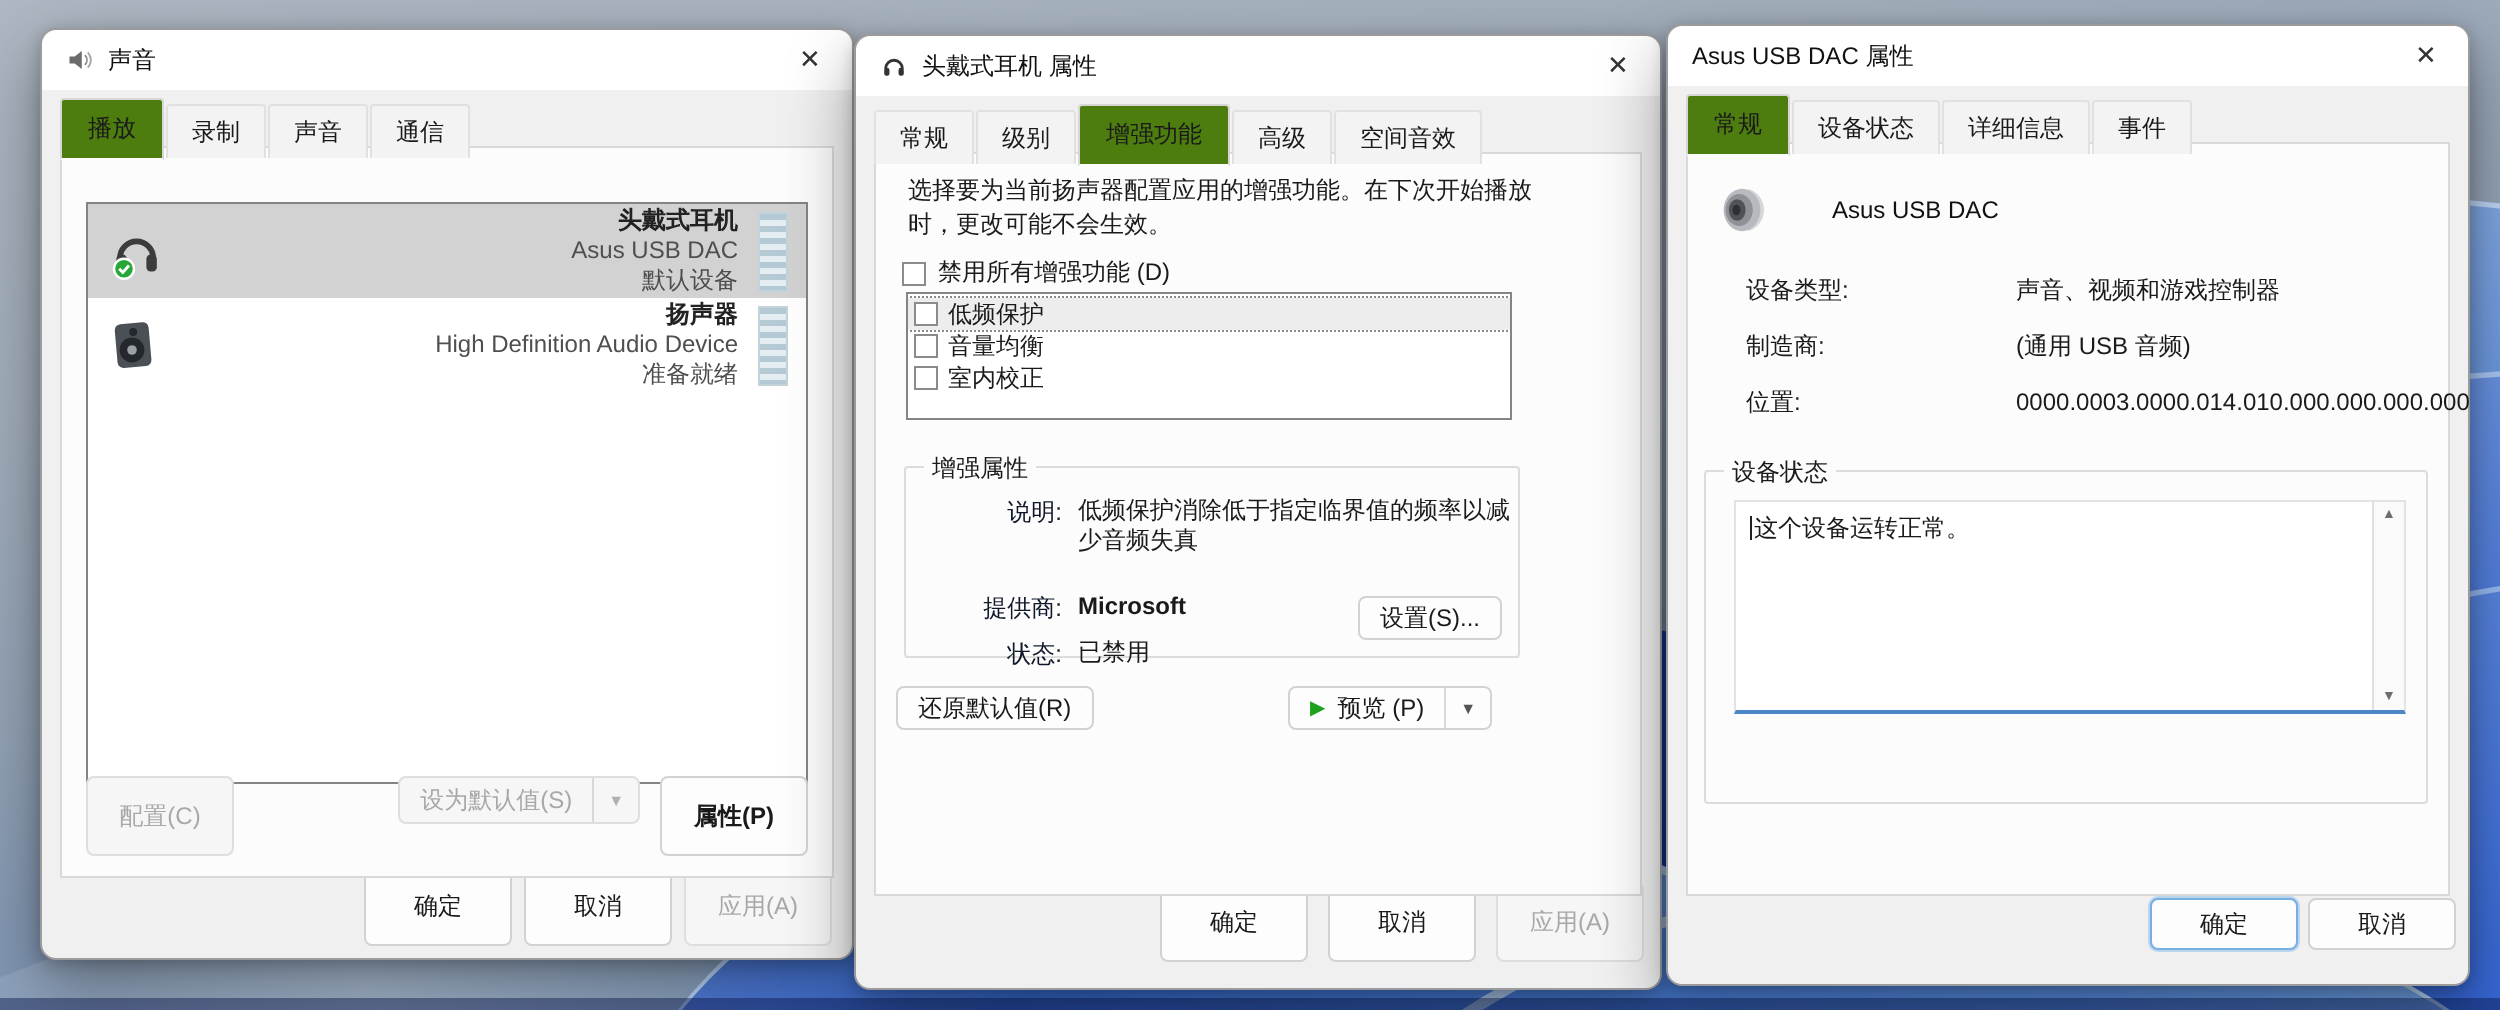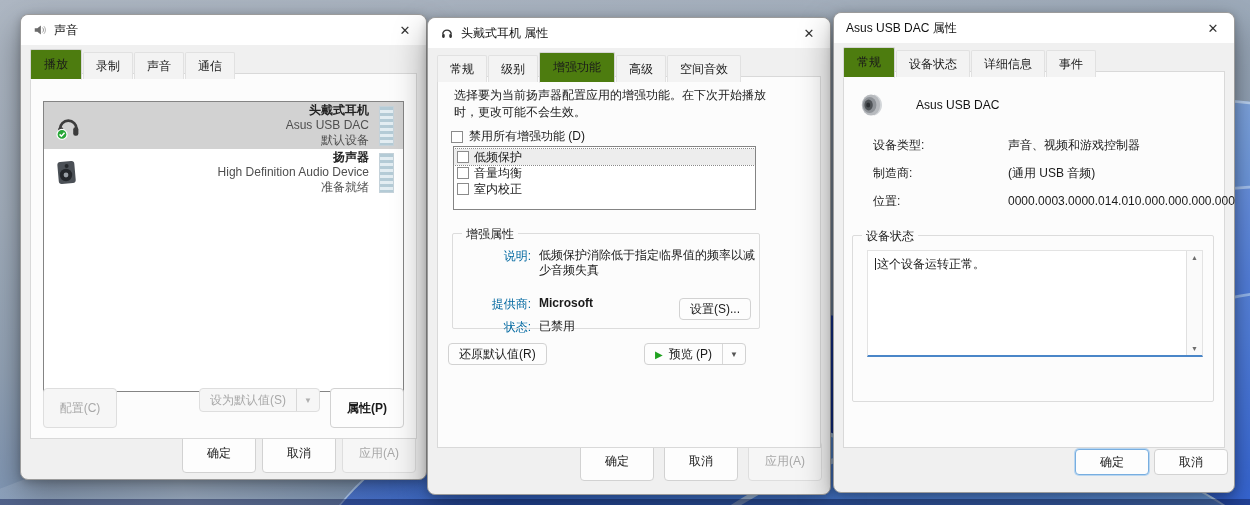--- a/index.html
+++ b/index.html
@@ -87,21 +87,21 @@
   #dlg-hp{left:427px;top:17px;width:402px;height:476px;z-index:2;}
   #dlg-hp .tabpage{top:58px;bottom:46px;}
   #dlg-hp .desc{position:absolute;top:10px;left:16px;width:322px;line-height:17px;}
   .chk-row{position:absolute;top:51px;left:13px;display:flex;align-items:center;gap:6px;}
   .enh-list{position:absolute;top:69px;left:15px;width:303px;height:64px;background:#fff;border:1px solid #848484;
     padding:2px 0;box-sizing:border-box;overflow:hidden;}
   .enh-item{display:flex;align-items:center;gap:5px;padding:1px 3px;line-height:14px;}
   .enh-item.focused{background:#ededed;outline:1px dotted #8a8a8a;}
   .enh-group{position:absolute;top:156px;left:14px;width:306px;height:94px;}
   .gb-row{display:flex;margin-top:12px;}
-  .gb-row .lbl{width:78px;text-align:right;flex:none;color:#0369a1;}
+  .gb-row .lbl{width:78px;text-align:right;flex:none;color:#0f172a;}
   .gb-row .val{margin-left:8px;line-height:15px;}
   .gb-row .val.bold{font-weight:bold;}
   .settings-btn{position:absolute;right:8px;bottom:8px;height:22px;min-width:64px;}
   .action-row{position:absolute;top:266px;left:10px;right:74px;display:flex;align-items:center;}
   .play-tri{color:#1fa11f;font-size:10px;}
   #dlg-hp .footer{height:46px;gap:10px;padding:0 8px 10px 0;}
 
   
   #dlg-dac{left:833px;top:12px;width:400px;height:479px;z-index:3;}
   #dlg-dac .tabpage{top:58px;bottom:44px;}

